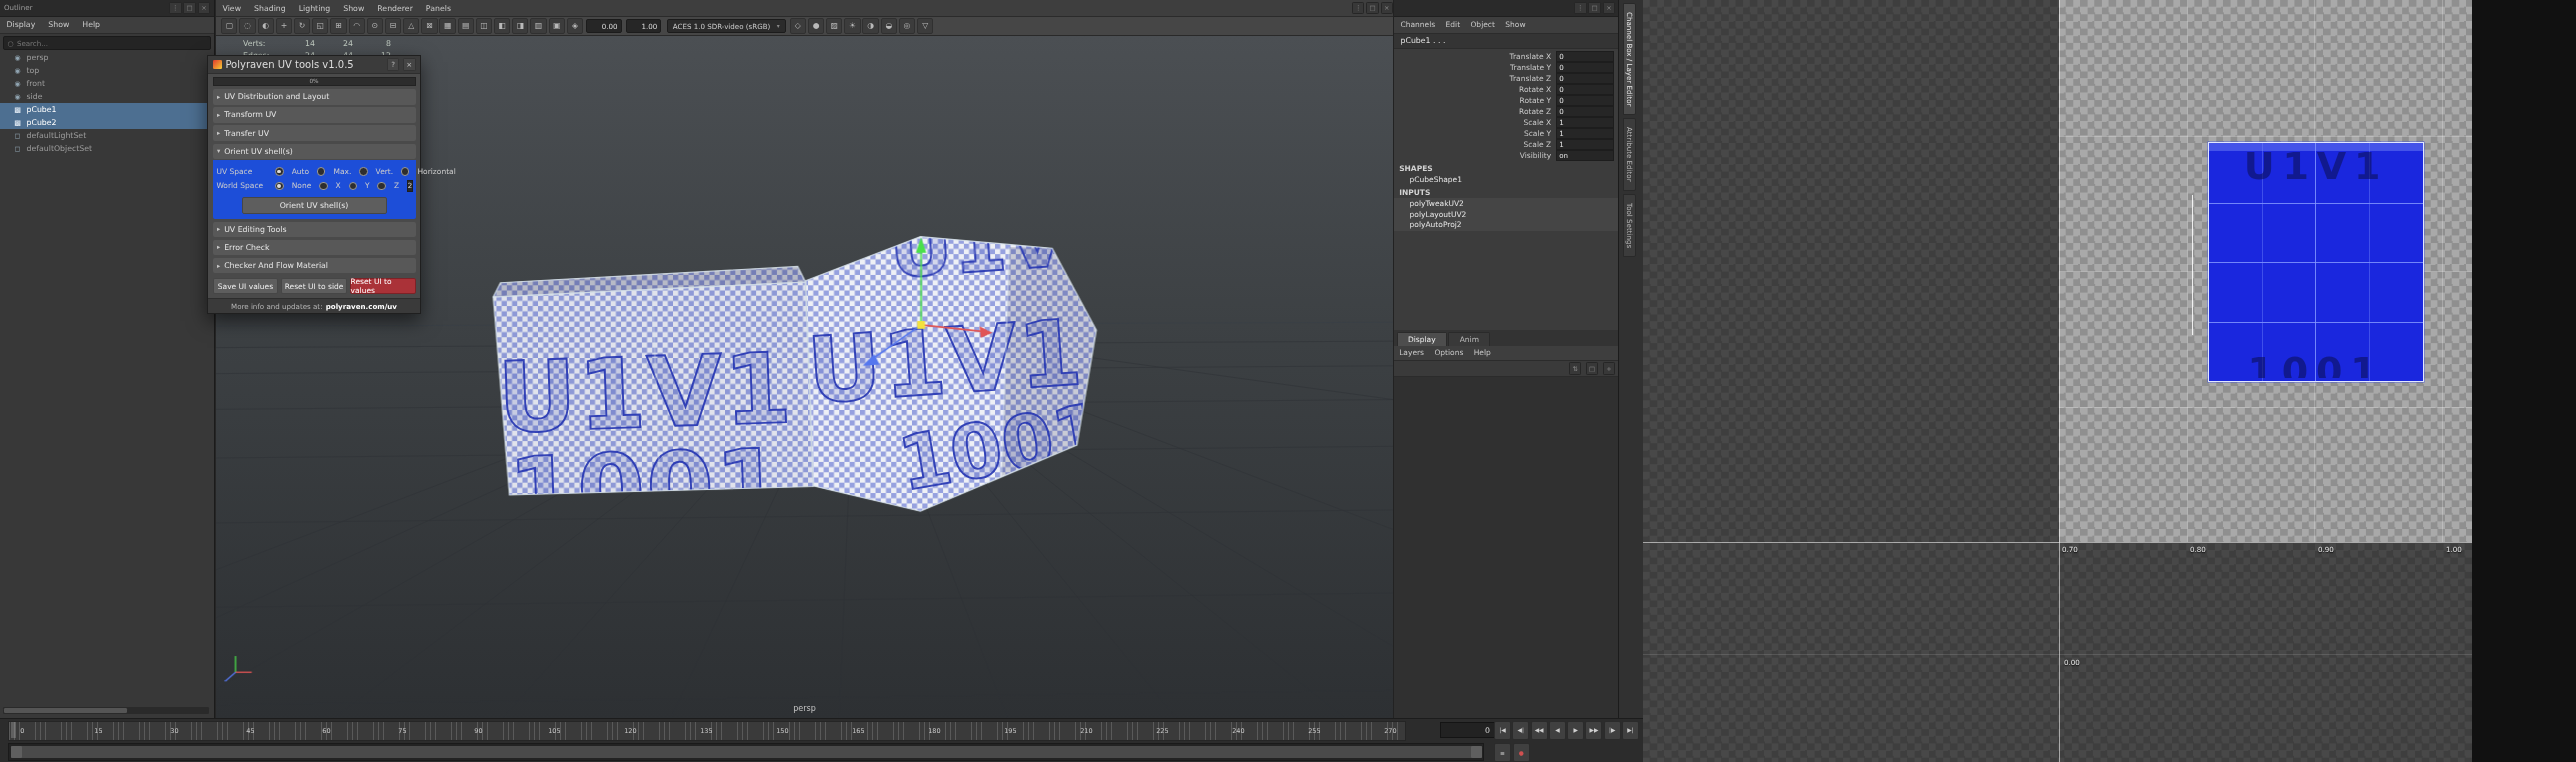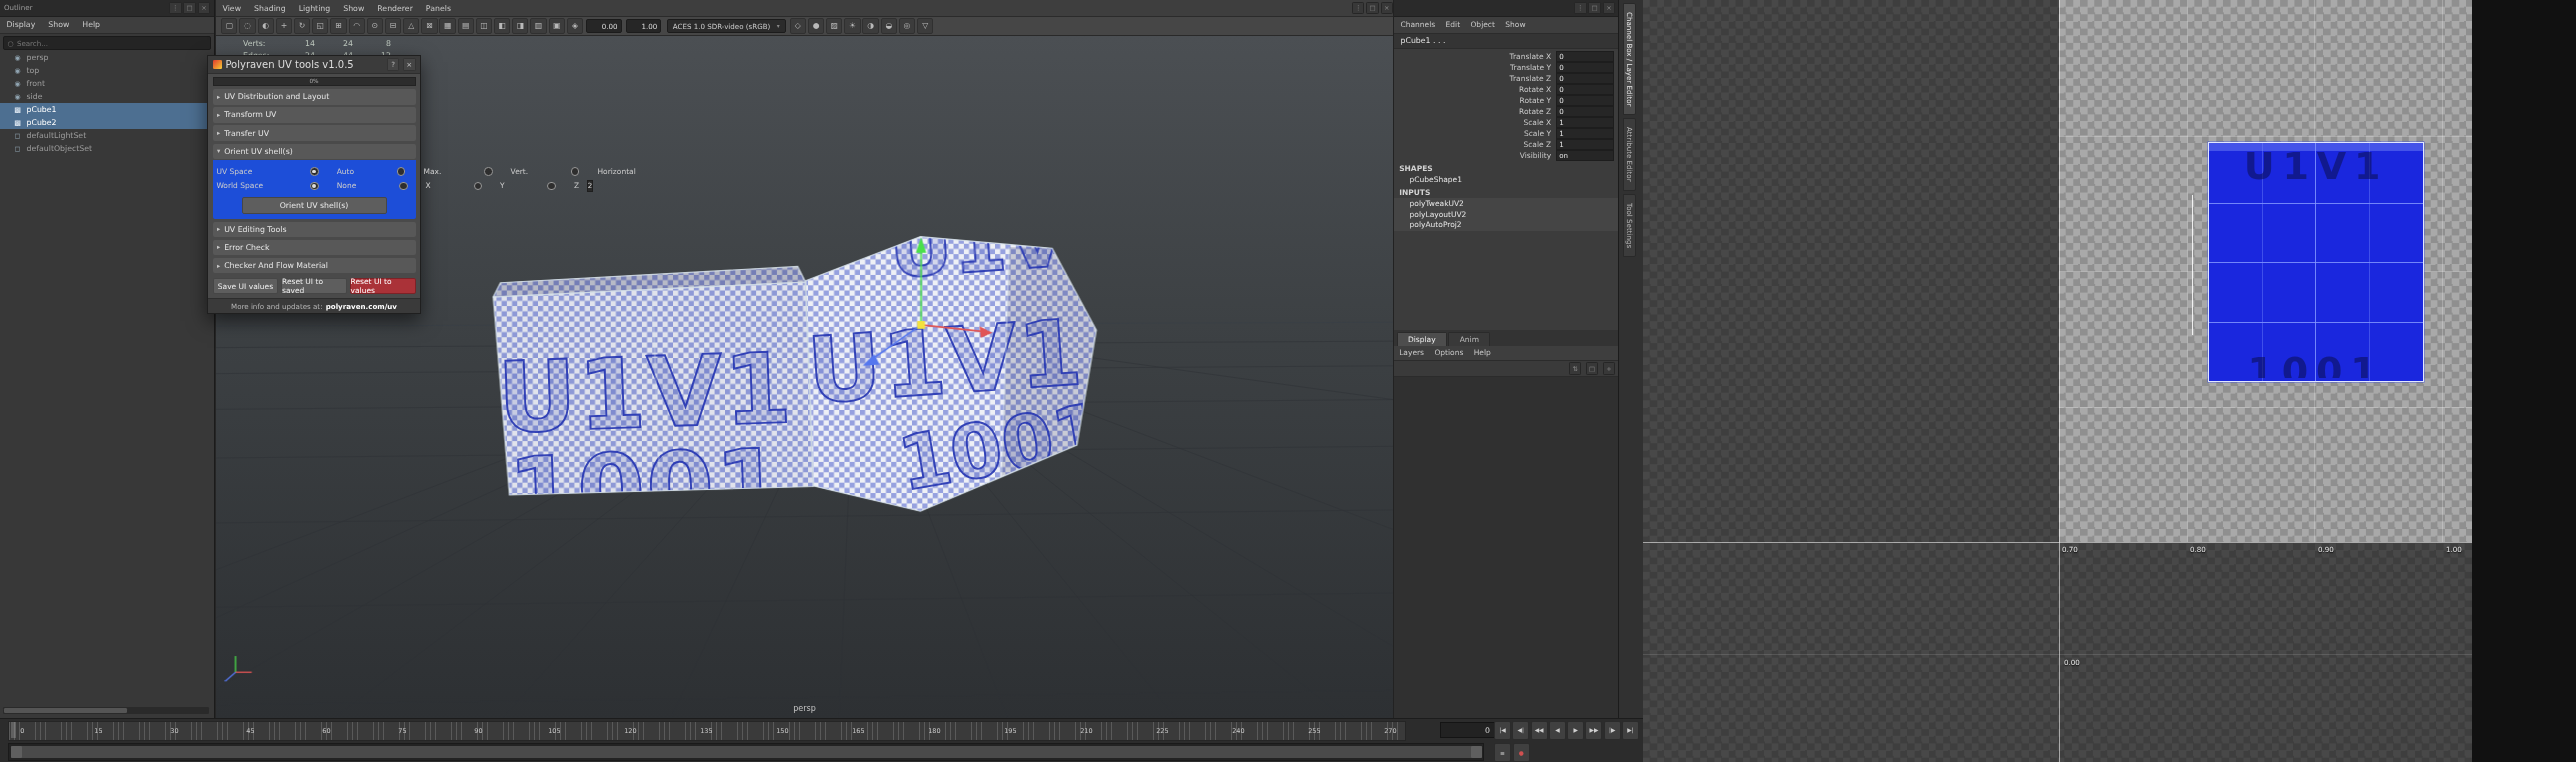--- a/index.html
+++ b/index.html
@@ -124,21 +124,21 @@
   .dlg-winbtn{width:10.4px;height:10.4px;display:flex;align-items:center;justify-content:center;color:#bbb;font-size:7.1px;
               background:#454545;border:0.6px solid #333;border-radius:1.3px;}
   #dlg-progress{margin:2.6px 4.5px 0;height:7.8px;background:#2c2c2c;border:0.6px solid #222;display:flex;align-items:center;
                 justify-content:center;font-size:5.8px;color:#aaa;}
   .dlg-section{margin:2.6px 4.5px 0;height:15.6px;background:#585858;border-radius:1.9px;display:flex;align-items:center;
                padding:0 4.5px;gap:3.9px;font-size:7.8px;color:#e5e5e5;}
   .sec-arrow{font-size:6.5px;color:#c5c5c5;}
   #orient-body{margin:1.3px 4.5px 0;background:#1d4ed8;border-radius:0 0 1.9px 1.9px;padding:3.9px 3.9px 5.2px;}
   .opt-row{display:flex;align-items:center;height:14.3px;gap:7.8px;font-size:7.5px;color:#ccc;}
   .opt-row .lbl{width:51px;flex:none;}
-  .radio-opt{display:flex;align-items:center;gap:18px;margin-left:35px;}
+  .radio-opt{display:flex;align-items:center;gap:8px;}
   .radio-circle{width:6.5px;height:6.5px;border:0.6px solid #999;border-radius:50%;background:#2e2e2e;position:relative;}
   .radio-opt.selected .radio-circle::after{content:"";position:absolute;left:1.3px;top:1.3px;width:3.9px;height:3.9px;
                                            border-radius:50%;background:#ddd;}
   #angle-field{margin-left:auto;width:17px;height:10.4px;background:#2a2a2a;border:0.6px solid #1e1e1e;color:#ddd;
                font-size:7.1px;display:flex;align-items:center;justify-content:center;}
   #orient-btn{margin:4.5px auto 0;width:143px;height:14.3px;background:#5e5e5e;border:0.6px solid #464646;border-radius:1.9px;
               display:flex;align-items:center;justify-content:center;font-size:7.8px;color:#e8e8e8;}
   #dlg-buttons{display:flex;gap:2.6px;margin:4.5px 4.5px 0;}
   .dlg-btn{flex:1;height:14.3px;border-radius:1.9px;background:#5e5e5e;border:0.6px solid #464646;display:flex;
            align-items:center;justify-content:center;font-size:7.5px;color:#eee;}
@@ -609,21 +609,21 @@
     <span>Error Check</span>
   </div>
         <div class="dlg-section">
     <span class="sec-arrow">▸</span>
     <span>Checker And Flow Material</span>
   </div>
       </div>
 
     <div id="dlg-buttons">
       <span class="dlg-btn">Save UI values</span>
-      <span class="dlg-btn">Reset UI to saved</span>
+      <span class="dlg-btn">Reset UI to side</span>
       <span class="dlg-btn red">Reset UI to values</span>
     </div>
     <div id="dlg-footer">
       <span>More info and updates at:</span>
       <b>polyraven.com/uv</b>
     </div>
   </div>
 
 </div>
 

